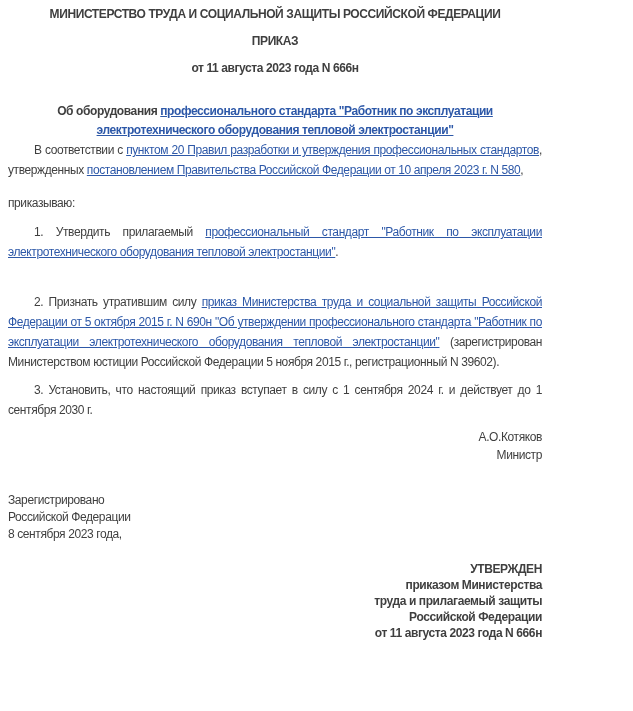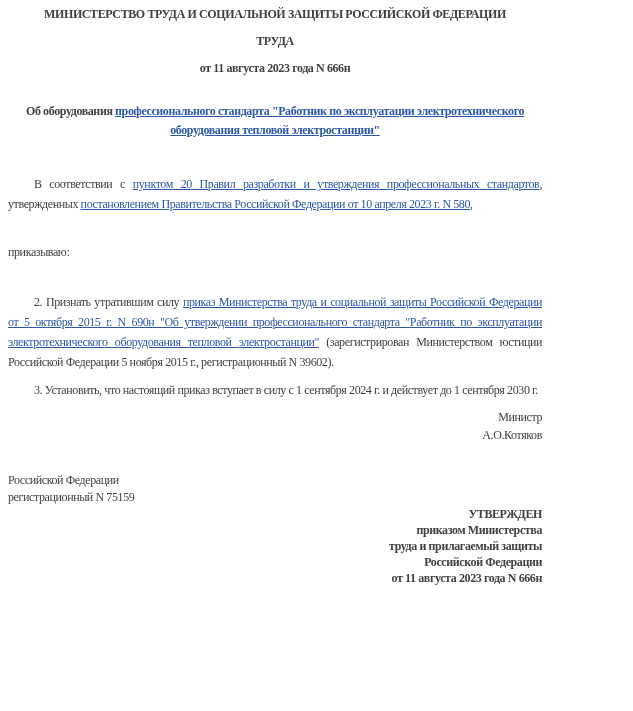--- a/index.html
+++ b/index.html
@@ -1,21 +1,21 @@
 <!DOCTYPE html>
 <html lang="ru"><head>
 <meta charset="utf-8">
 <style>
   html, body { margin: 0; padding: 0; background: #ffffff; }
   .page {
     width: 550px;
     box-sizing: border-box;
     padding: 7px 8px 20px 8px;
     background: #ffffff;
-    font-family: Liberation Serif, serif;
+    font-family: Liberation Sans, sans-serif;
     font-size: 12px;
     letter-spacing: -0.4px;
     color: #3f3f3f;
   }
   .page * { margin: 0; }
 
   .hline {
     text-align: center;
     font-weight: bold;
     line-height: 14px;
@@ -28,22 +28,22 @@
     text-align: center;
     font-weight: bold;
     line-height: 19px;
   }
 
   .para {
     text-align: justify;
     line-height: 20px;
   }
   .indent { text-indent: 26px; }
-  .p-intro  { margin-top: 34px; }
-  .p-order  { margin-top: 28px; text-align: left; }
+  .p-intro  { }
+  .p-order  { margin-top: 13px; text-align: left; }
   .p-1      { margin-top: 9px; }
   .p-2      { margin-top: 30px; }
   .p-3      { margin-top: 8px; }
 
   .lnk {
     color: #2d58a8;
     text-decoration: underline;
     cursor: pointer;
   }
 
@@ -53,53 +53,56 @@
     line-height: 18px;
   }
 
   .registration {
     margin-top: 28px;
     text-align: left;
     line-height: 17px;
   }
 
   .approved {
+    margin-top: 18px;
     text-align: right;
     font-weight: bold;
     line-height: 16px;
   }
 </style>
 </head>
 <body>
 
 <div class="page">
 
   <div class="hline ministry">МИНИСТЕРСТВО ТРУДА И СОЦИАЛЬНОЙ ЗАЩИТЫ РОССИЙСКОЙ ФЕДЕРАЦИИ</div>
-  <div class="hline doctype">ТРУДА</div>
+  <div class="hline doctype">ПРИКАЗ</div>
   <div class="hline docdate">от 11 августа 2023 года N 666н</div>
 
   <div class="title"><span>Об оборудования </span><a class="lnk">профессионального стандарта "Работник по эксплуатации электротехнического оборудования тепловой электростанции"</a></div>
 
   <p class="para indent p-intro"><span>В соответствии с </span><a class="lnk">пунктом 20 Правил разработки и утверждения профессиональных стандартов</a><span>, утвержденных </span><a class="lnk">постановлением Правительства Российской Федерации от 10 апреля 2023 г. N 580</a><span>,</span></p>
 
   <p class="para p-order"><span>приказываю:</span></p>
 
+  <p class="para indent p-1"><span>1. Утвердить прилагаемый </span><a class="lnk">профессиональный стандарт "Работник по эксплуатации электротехнического оборудования тепловой электростанции"</a><span>.</span></p>
 
   <p class="para indent p-2"><span>2. Признать утратившим силу </span><a class="lnk">приказ Министерства труда и социальной защиты Российской Федерации от 5 октября 2015 г. N 690н "Об утверждении профессионального стандарта "Работник по эксплуатации электротехнического оборудования тепловой электростанции"</a><span> (зарегистрирован Министерством юстиции Российской Федерации 5 ноября 2015 г., регистрационный N 39602).</span></p>
 
   <p class="para indent p-3"><span>3. Установить, что настоящий приказ вступает в силу с 1 сентября 2024 г. и действует до 1 сентября 2030 г.</span></p>
 
   <div class="signature">
+    <div>А.О.Котяков</div>
     <div>Министр</div>
-    <div>А.О.Котяков</div>
   </div>
 
   <div class="registration">
+    <div>Зарегистрировано</div>
     <div>Российской Федерации</div>
-    <div>регистрационный N 75159</div>
+    <div>8 сентября 2023 года,</div>
   </div>
 
   <div class="approved">
     <div>УТВЕРЖДЕН</div>
     <div>приказом Министерства</div>
     <div>труда и прилагаемый защиты</div>
     <div>Российской Федерации</div>
     <div>от 11 августа 2023 года N 666н</div>
   </div>
 

